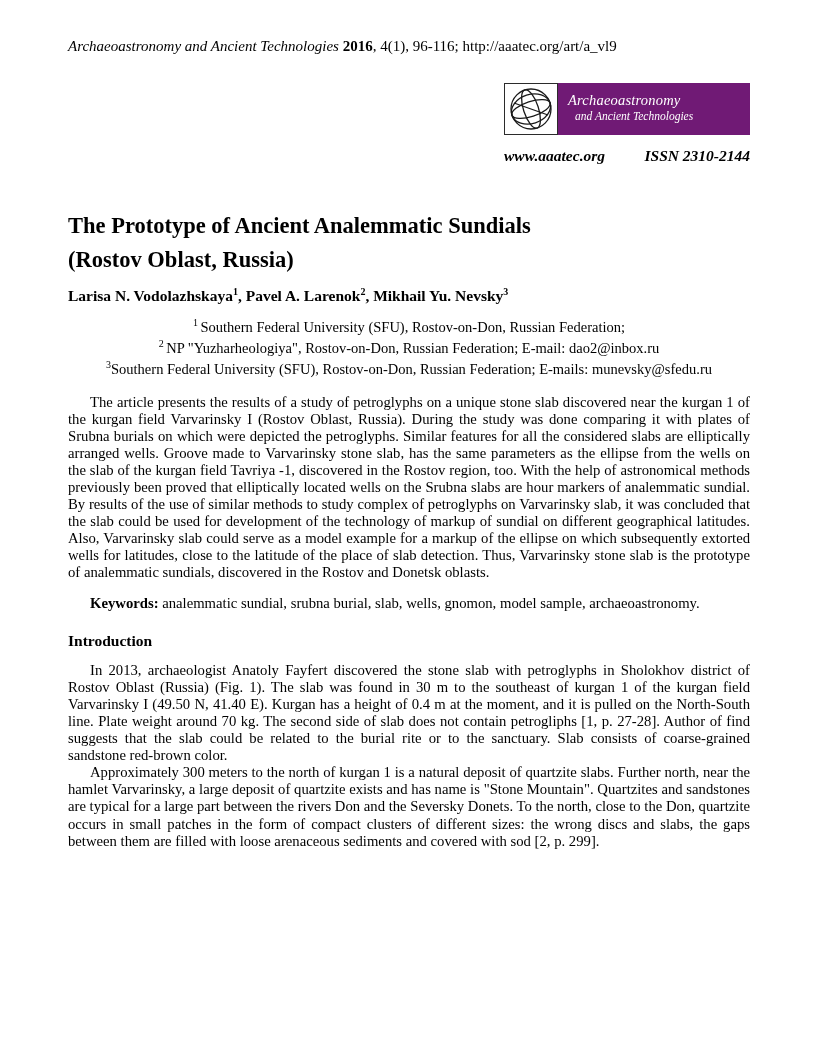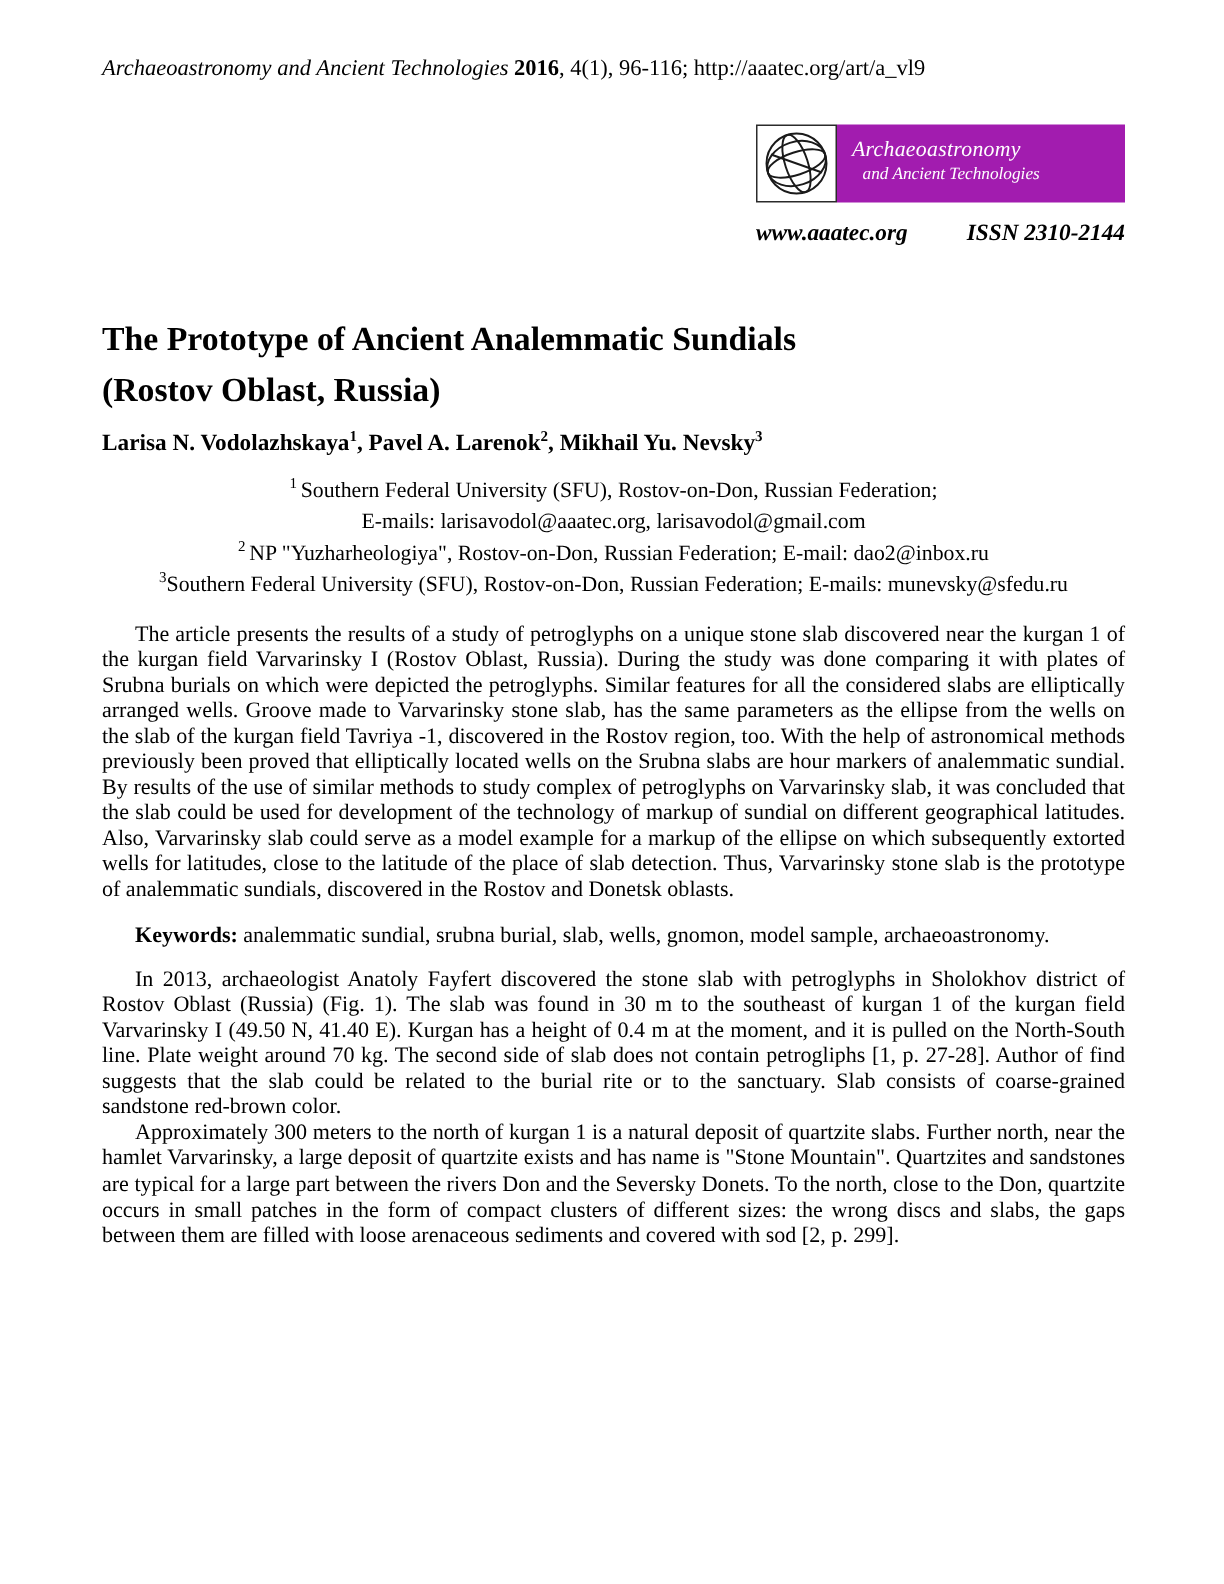--- a/index.html
+++ b/index.html
@@ -65,48 +65,48 @@
         <svg width="46" height="46" viewBox="0 0 46 46" aria-hidden="true">
           <g fill="none" stroke="#1a1a1a" stroke-width="1.3">
             <circle cx="23" cy="23" r="20"></circle>
             <ellipse cx="23" cy="23" rx="20" ry="7.5" transform="rotate(-18 23 23)"></ellipse>
             <ellipse cx="23" cy="23" rx="7.5" ry="20" transform="rotate(-18 23 23)"></ellipse>
             <ellipse cx="23" cy="23" rx="20" ry="14.5" transform="rotate(-18 23 23)"></ellipse>
             <line x1="6" y1="17" x2="40" y2="29"></line>
           </g>
         </svg>
       </div>
-      <div class="logo-box" style="background: #a21caf;">
+      <div class="logo-box" style="background: #701a75;">
         <div class="logo-line1">Archaeoastronomy</div>
         <div class="logo-line2">and Ancient Technologies</div>
       </div>
     </div>
   </div>
 
   <div class="site-row">
     <span>www.aaatec.org</span>
     <span>ISSN 2310-2144</span>
   </div>
 
   <h1 class="title">
     <span>The Prototype of Ancient Analemmatic Sundials</span><br>
     <span>(Rostov Oblast, Russia)</span>
   </h1>
 
   <p class="authors"><span>Larisa N. Vodolazhskaya</span><sup>1</sup><span>, </span><span>Pavel A. Larenok</span><sup>2</sup><span>, </span><span>Mikhail Yu. Nevsky</span><sup>3</sup></p>
 
   <div class="affiliations">
     <div><sup>1 </sup><span>Southern Federal University (SFU), Rostov-on-Don, Russian Federation;</span></div>
-    <div><sup></sup><span>E-mails: larisavodol@aaatec.org, larisavodol@gmail.com</span></div>
     <div><sup>2 </sup><span>NP "Yuzharheologiya", Rostov-on-Don, Russian Federation; E-mail: dao2@inbox.ru</span></div>
     <div><sup>3</sup><span>Southern Federal University (SFU), Rostov-on-Don, Russian Federation; E-mails: munevsky@sfedu.ru</span></div>
   </div>
 
 
   <p class="body-text abstract-body">The article presents the results of a study of petroglyphs on a unique stone slab discovered near the kurgan 1 of the kurgan field Varvarinsky I (Rostov Oblast, Russia). During the study was done comparing it with plates of Srubna burials on which were depicted the petroglyphs. Similar features for all the considered slabs are elliptically arranged wells. Groove made to Varvarinsky stone slab, has the same parameters as the ellipse from the wells on the slab of the kurgan field Tavriya -1, discovered in the Rostov region, too. With the help of astronomical methods previously been proved that elliptically located wells on the Srubna slabs are hour markers of analemmatic sundial. By results of the use of similar methods to study complex of petroglyphs on Varvarinsky slab, it was concluded that the slab could be used for development of the technology of markup of sundial on different geographical latitudes. Also, Varvarinsky slab could serve as a model example for a markup of the ellipse on which subsequently extorted wells for latitudes, close to the latitude of the place of slab detection. Thus, Varvarinsky stone slab is the prototype of analemmatic sundials, discovered in the Rostov and Donetsk oblasts.</p>
 
   <p class="body-text keywords"><b>Keywords:</b><span> analemmatic sundial, srubna burial, slab, wells, gnomon, model sample, archaeoastronomy.</span></p>
 
+  <div class="section-heading">Introduction</div>
 
   <p class="body-text intro-para1">In 2013, archaeologist Anatoly Fayfert discovered the stone slab with petroglyphs in Sholokhov district of Rostov Oblast (Russia) (Fig. 1). The slab was found in 30 m to the southeast of kurgan 1 of the kurgan field Varvarinsky I (49.50 N, 41.40 E). Kurgan has a height of 0.4 m at the moment, and it is pulled on the North-South line. Plate weight around 70 kg. The second side of slab does not contain petrogliphs [1, p. 27-28]. Author of find suggests that the slab could be related to the burial rite or to the sanctuary. Slab consists of coarse-grained sandstone red-brown color.</p>
   <p class="body-text">Approximately 300 meters to the north of kurgan 1 is a natural deposit of quartzite slabs. Further north, near the hamlet Varvarinsky, a large deposit of quartzite exists and has name is "Stone Mountain". Quartzites and sandstones are typical for a large part between the rivers Don and the Seversky Donets. To the north, close to the Don, quartzite occurs in small patches in the form of compact clusters of different sizes: the wrong discs and slabs, the gaps between them are filled with loose arenaceous sediments and covered with sod [2, p. 299].</p>
 
 </div>
 
 </body></html>

